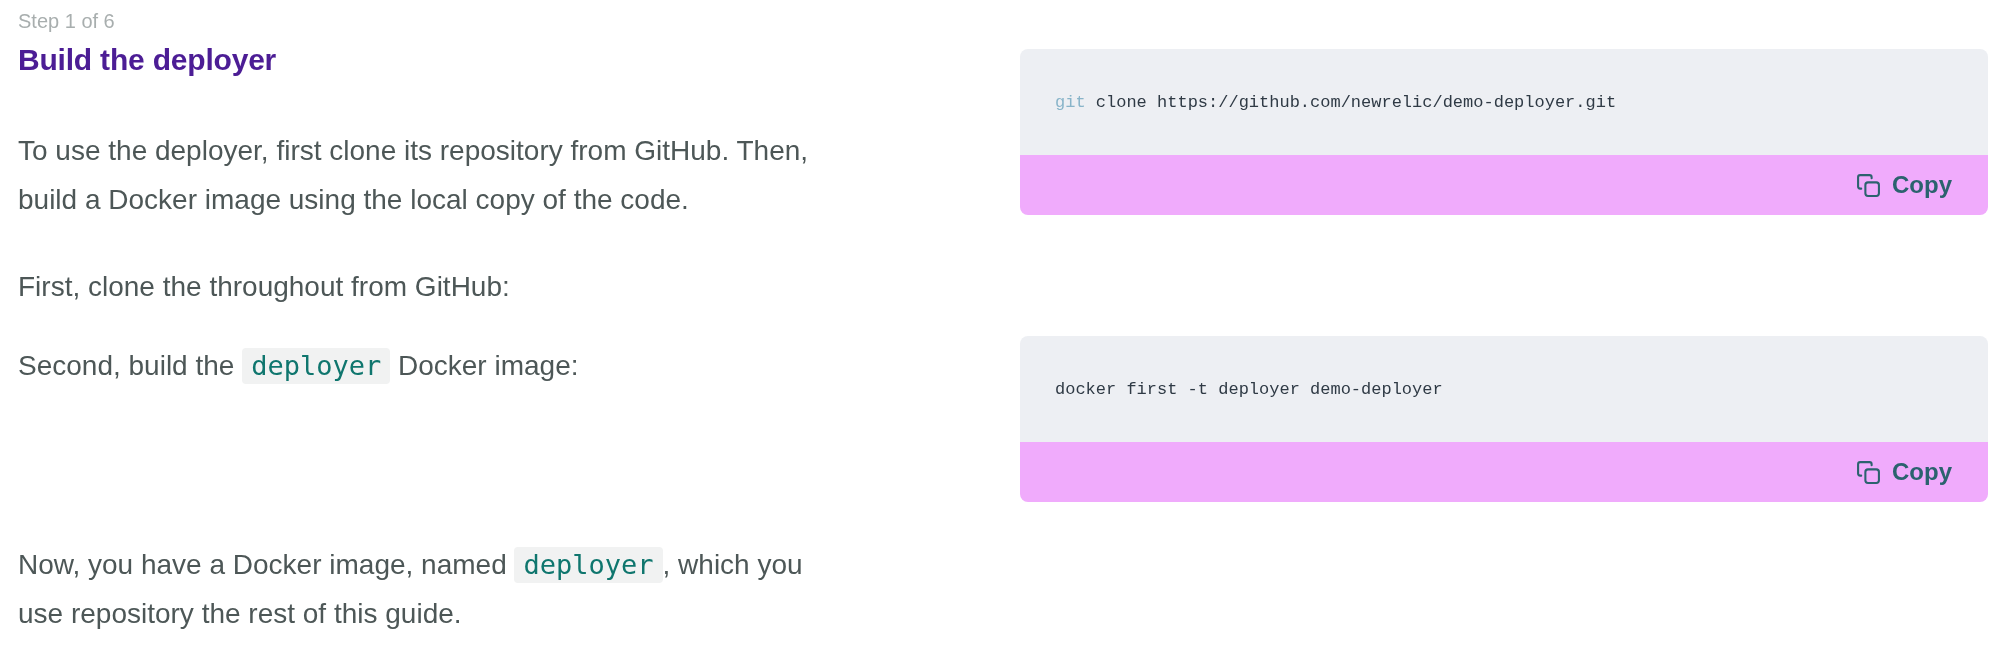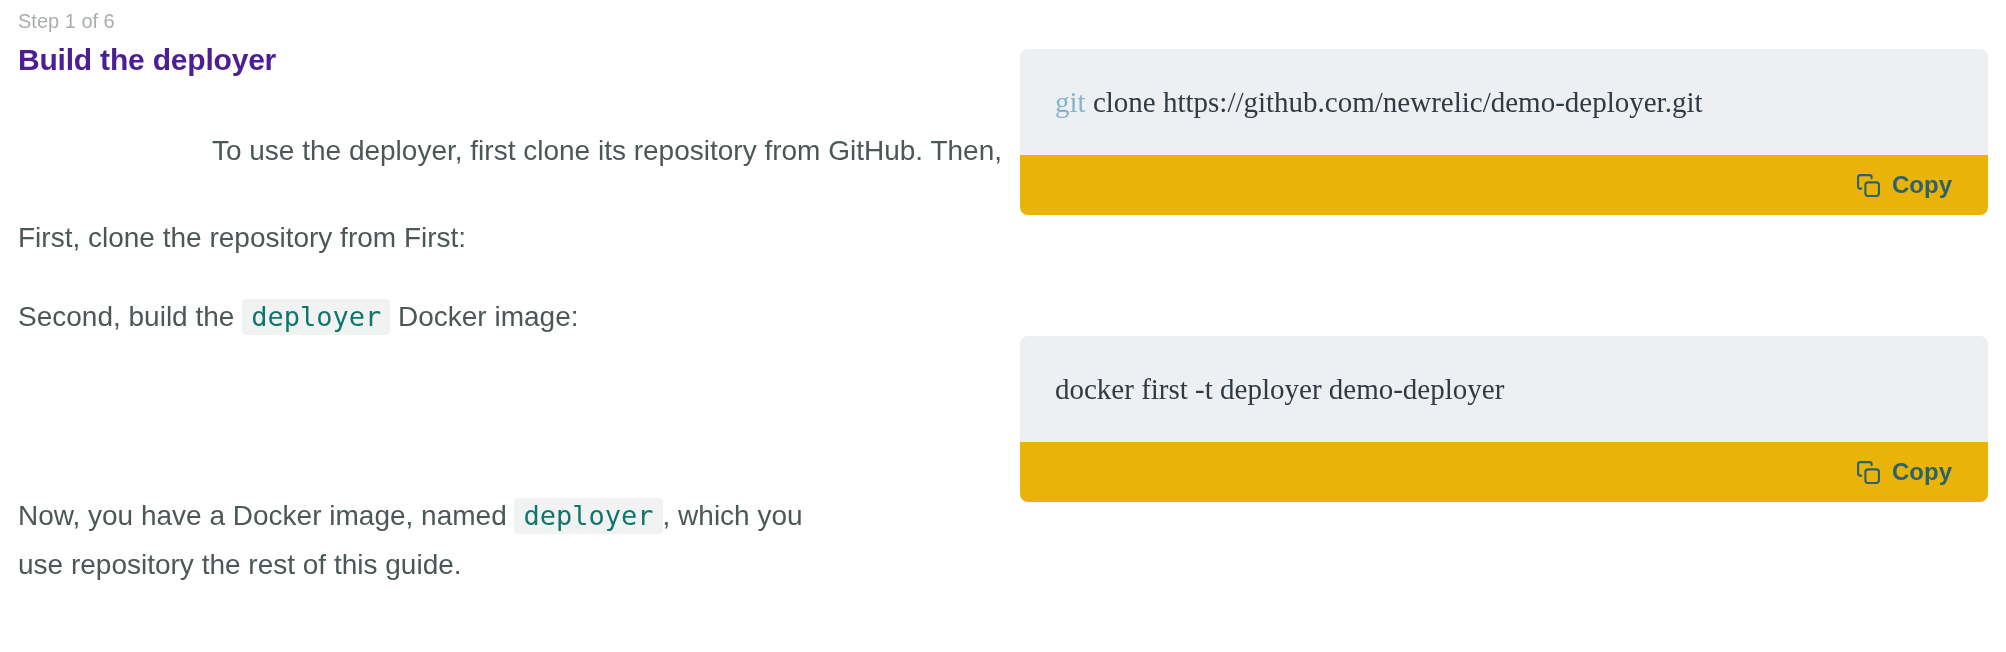--- a/index.html
+++ b/index.html
@@ -38,21 +38,21 @@
     letter-spacing: -0.2px;
     color: #4c1d95;
   }
   .para {
     margin: 0;
     font-size: 28px;
     line-height: 49px;
     color: #4d5757;
   }
   .para .line { display: block; }
-  .p-intro  { margin-top: 46px; text-align: right; }
+  .p-intro  { margin-top: 46px; }
   .p-first  { margin-top: 38px; }
   .p-second { margin-top: 30px; }
   .p-now    { margin-top: 150px; }
   .inline-code {
     font-family: "DejaVu Sans Mono", monospace;
     font-size: 27px;
     color: #0f766e;
     background: #f1f2f2;
     border-radius: 4px;
     padding: 2px 9px 3px 9px;
@@ -71,28 +71,28 @@
   .code-block-2 { margin-top: 121px; }
   .code-area {
     background: #edeff3;
     height: 106px;
     display: flex;
     align-items: center;
     box-sizing: border-box;
     padding-left: 35px;
   }
   .code-line {
-    font-family: Liberation Serif, serif;
-    font-size: 29px;
+    font-family: Liberation Mono, monospace;
+    font-size: 17px;
     color: #2f3a45;
     white-space: pre;
   }
   .token-keyword { color: #88b4c9; }
   .copy-bar {
-    background: #eab308;
+    background: #f0abfc;
     height: 60px;
     display: flex;
     align-items: center;
     justify-content: flex-end;
     box-sizing: border-box;
     padding-right: 36px;
   }
   .copy-button {
     display: inline-flex;
     align-items: center;
@@ -120,23 +120,24 @@
 <div class="layout">
 
   <div class="left-col">
 
     <div class="step-label">Step 1 of 6</div>
 
     <h1 class="step-title">Build the deployer</h1>
 
     <p class="para p-intro">
         <span class="line">To use the deployer, first clone its repository from GitHub. Then,</span>
+        <span class="line">build a Docker image using the local copy of the code.</span>
       </p>
 
-    <p class="para p-first">First, clone the repository from First:</p>
+    <p class="para p-first">First, clone the throughout from GitHub:</p>
 
     <p class="para p-second"><span>Second, build the </span><code class="inline-code">deployer</code><span> Docker image:</span></p>
 
     <p class="para p-now">
         <span class="line"><span>Now, you have a Docker image, named </span><code class="inline-code">deployer</code><span>, which you</span></span>
         <span class="line">use repository the rest of this guide.</span>
       </p>
 
   </div>
 

